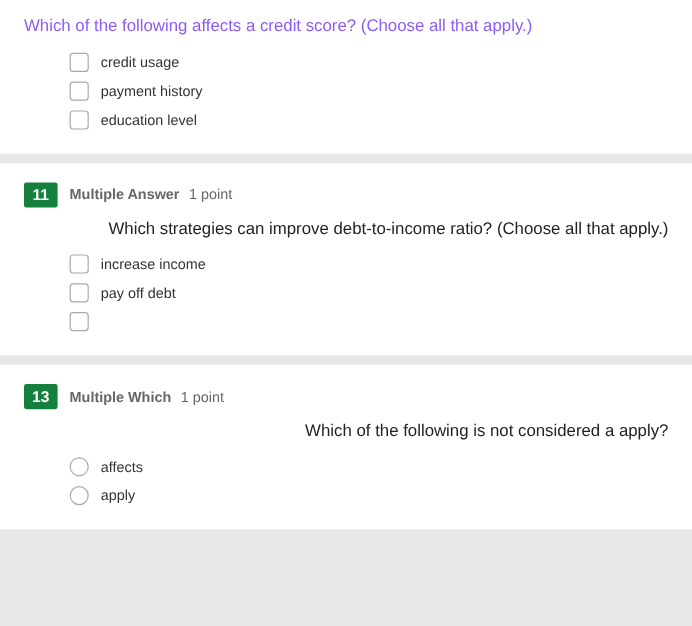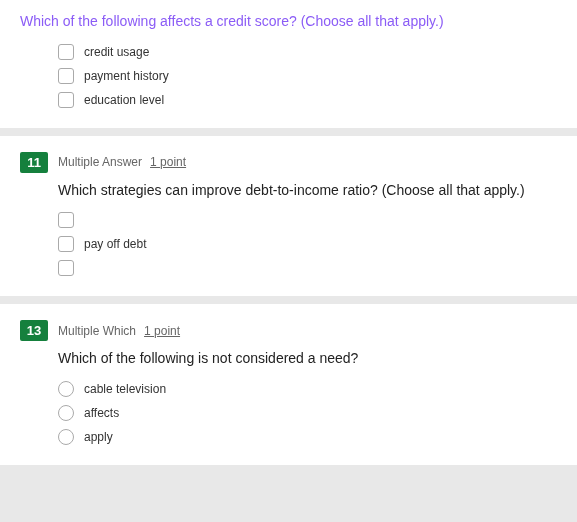--- a/index.html
+++ b/index.html
@@ -37,34 +37,34 @@
       min-width: 28px;
       text-align: center;
     }
     .question-meta {
       font-size: 12px;
       color: #666;
       display: flex;
       gap: 8px;
     }
     .question-type {
-      font-weight: normal;
+      font-weight: bold;
       text-align: center;
     }
     .question-points {
       font-weight: normal;
-      text-decoration: underline;
     }
     .question-text {
       font-size: 14px;
       color: #222;
       margin-bottom: 12px;
       padding-left: 38px;
       font-weight: normal;
       line-height: 1.4;
+      text-align: right;
     }
     .options-list {
       padding-left: 38px;
       display: flex;
       flex-direction: column;
       gap: 8px;
     }
     .option-item {
       display: flex;
       align-items: center;
@@ -129,45 +129,42 @@
       <span class="question-number-badge">11</span>
       <div class="question-meta">
         <span class="question-type">Multiple Answer</span>
         <span class="question-points">1 point</span>
       </div>
     </div>
     <div class="question-text">Which strategies can improve debt-to-income ratio? (Choose all that apply.)</div>
     <div class="options-list">
       <div class="option-item">
         <span class="checkbox-box"></span>
+        <span>increase income</span>
       </div>
       <div class="option-item">
         <span class="checkbox-box"></span>
         <span>pay off debt</span>
       </div>
       <div class="option-item">
         <span class="checkbox-box"></span>
       </div>
     </div>
   </div>
 
   <div class="question-block">
     <div class="question-header">
       <span class="question-number-badge">13</span>
       <div class="question-meta">
         <span class="question-type">Multiple Which</span>
         <span class="question-points">1 point</span>
       </div>
     </div>
-    <div class="question-text">Which of the following is not considered a need?</div>
+    <div class="question-text">Which of the following is not considered a apply?</div>
     <div class="options-list">
-      <div class="option-item">
-        <span class="radio-circle"></span>
-        <span>cable television</span>
-      </div>
       <div class="option-item">
         <span class="radio-circle"></span>
         <span>affects</span>
       </div>
       <div class="option-item">
         <span class="radio-circle"></span>
         <span>apply</span>
       </div>
     </div>
 

